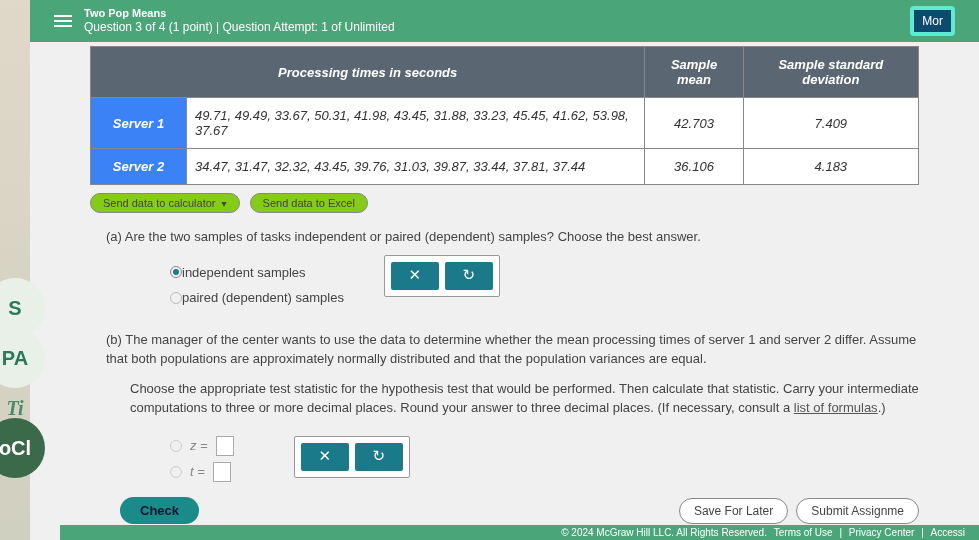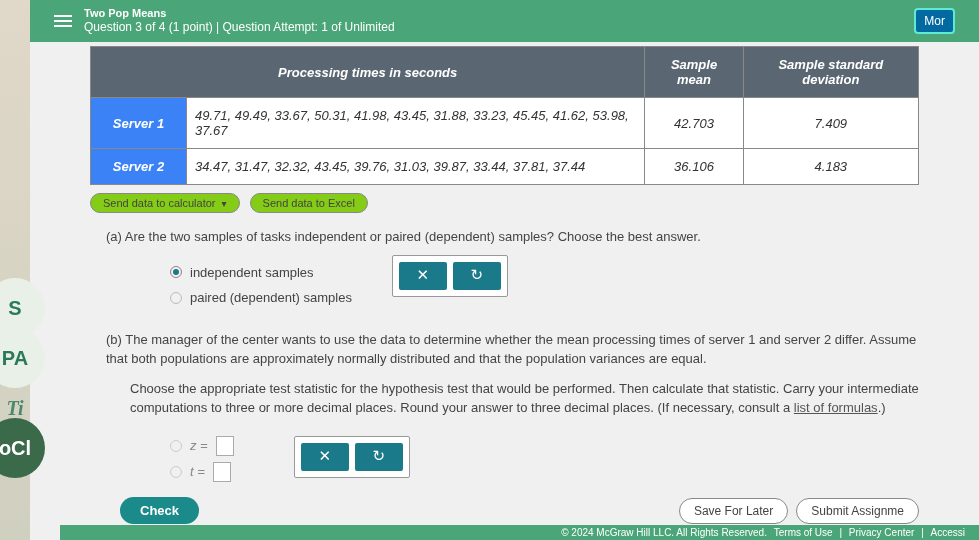--- a/index.html
+++ b/index.html
@@ -12,55 +12,55 @@
 .sticker.s4 { top: 418px; background: #3a6a4a; color: #fff; }
 
 .app { position: absolute; left: 30px; top: 0; right: 0; bottom: 0; background: #f0f0f0; display: flex; flex-direction: column; }
 
 .topbar { background: #4aa678; color: #fff; padding: 4px 24px; display: flex; align-items: center; gap: 12px; height: 42px; }
 .menu-icon { width: 18px; cursor: pointer; }
 .menu-icon div { height: 2px; background: #fff; margin: 3px 0; }
 .top-titles { flex: 1; line-height: 1.3; }
 .top-titles .t1 { font-size: 11px; font-weight: bold; }
 .top-titles .t2 { font-size: 12px; }
-.more-btn { background: #0369a1; border: 2px solid #5eead4; color: #fff; padding: 4px 8px; border-radius: 4px; font-size: 12px; }
+.more-btn { background: #0c4a6e; border: 4px solid #5eead4; color: #fff; padding: 4px 8px; border-radius: 4px; font-size: 12px; }
 
 .content { flex: 1; padding: 0 60px 0 60px; overflow: hidden; font-size: 13px; color: #333; }
 
 table.data { border-collapse: collapse; width: 100%; margin-top: 4px; font-style: italic; }
 table.data th, table.data td { border: 1px solid #888; padding: 10px 8px; font-size: 13px; }
 table.data th { background: #5a6772; color: #fff; font-weight: bold; }
 table.data td.rowhead { background: #3b82f6; color: #fff; font-weight: bold; text-align: center; width: 96px; }
 table.data td { background: #fff; }
 table.data td.num { text-align: center; }
 
 .send-row { margin: 8px 0 14px 0; display: flex; gap: 10px; }
 .send-btn { border: 1px solid #888; background: #84cc16; border-radius: 14px; padding: 3px 12px; font-size: 11px; color: #444; display: inline-flex; align-items: center; gap: 6px; cursor: pointer; }
 .chev { font-size: 10px; }
 
 .part { margin: 12px 0 16px 40px; line-height: 1.5; color: #444; }
 .part-label { margin-left: -24px; }
 .opts { margin: 10px 0 0 40px; }
-.opt-row { display: flex; align-items: center; gap: 8px; margin: 6px 0; color: #444; }
+.opt-row { display: flex; align-items: center; gap: 0; margin: 6px 0; color: #444; }
 .radio { width: 12px; height: 12px; border: 1px solid #888; border-radius: 50%; display: inline-flex; align-items: center; justify-content: center; }
 .radio.sel::after { content: ""; width: 6px; height: 6px; background: #1a7a8a; border-radius: 50%; }
 .radio.open { border-color: #bbb; }
 
 .feedback { display: inline-flex; gap: 6px; border: 1px solid #999; padding: 6px; border-radius: 2px; background: #fff; vertical-align: middle; margin-left: 30px; }
 .fb-btn { width: 48px; height: 28px; background: #1a7a8a; color: #fff; display: flex; align-items: center; justify-content: center; border-radius: 2px; font-size: 15px; cursor: pointer; }
 
 .formula-link { text-decoration: underline; color: #555; }
 .stat-opts { margin: 12px 0 0 40px; }
 .stat-row { display: flex; align-items: center; gap: 8px; margin: 6px 0; color: #888; font-style: italic; font-family: "Times New Roman", serif; }
 .stat-row .radio { border-color: #ccc; }
 .input-box { width: 18px; height: 20px; border: 1px solid #aaa; background: #fff; display: inline-block; }
 .stat-unclear { font-style: normal; font-family: Arial; color: #888; }
 
 .bottombar { position: absolute; left: 30px; right: 0; bottom: 16px; padding: 0 60px; display: flex; align-items: center; }
-.check-btn { background: #1a8a8a; color: #ffffff; border-radius: 16px; padding: 6px 20px; font-size: 13px; font-weight: bold; cursor: pointer; }
+.check-btn { background: #1a8a8a; color: #0f172a; border-radius: 16px; padding: 6px 20px; font-size: 13px; font-weight: bold; cursor: pointer; }
 .spacer { flex: 1; }
 .footer-btn { border: 1px solid #888; background: #fff; border-radius: 16px; padding: 5px 14px; font-size: 12px; color: #444; margin-left: 8px; cursor: pointer; }
 
 .copyright { position: absolute; right: 0; bottom: 0; left: 30px; background: #4aa678; color: #fff; font-size: 10px; text-align: right; padding: 2px 10px; }
 .copyright a { color: #fff; text-decoration: none; margin: 0 4px; }
 
 .a-wrap { display: flex; align-items: flex-start; gap: 10px; }
 </style>
 </head>
 <body>

